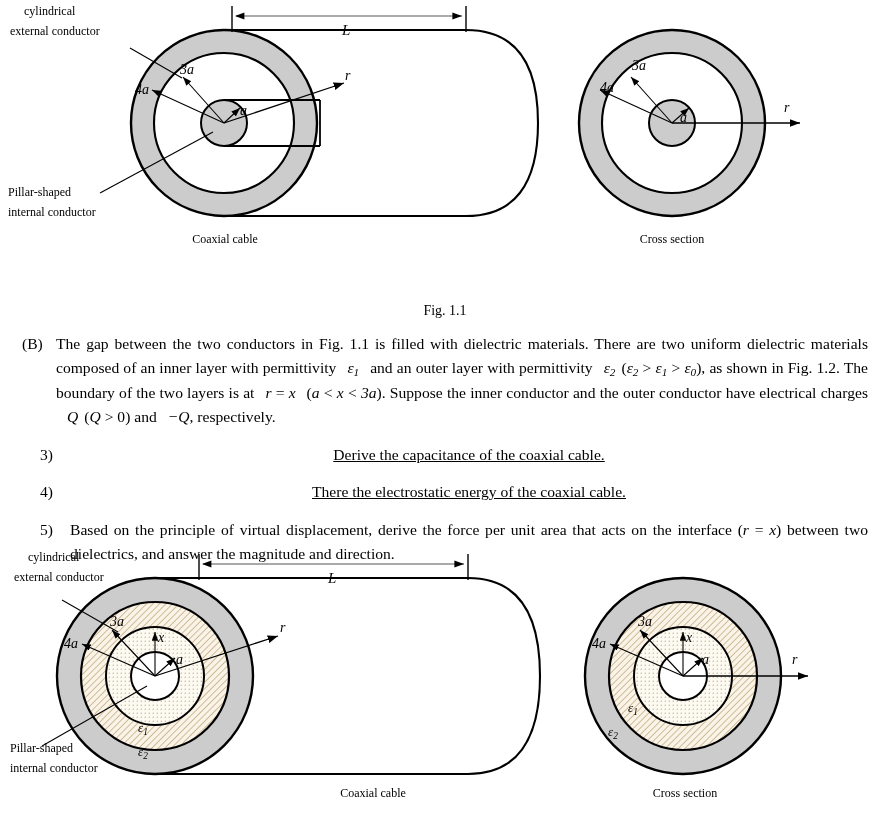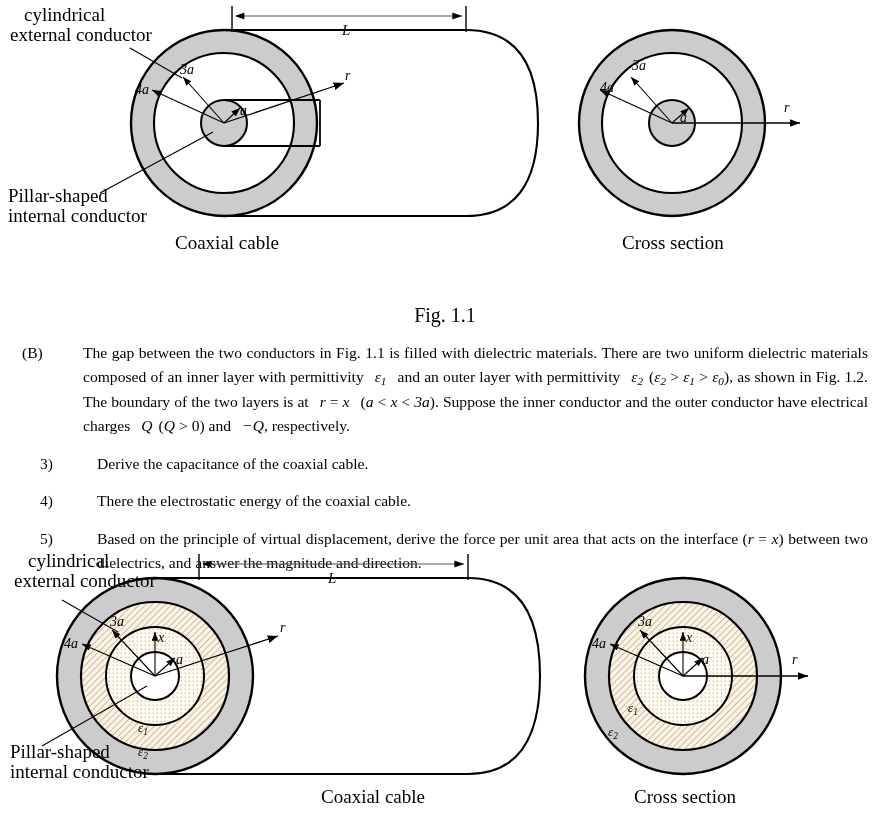--- a/index.html
+++ b/index.html
@@ -25,57 +25,56 @@
   
   .fig-wrap { position: absolute; left: 0; }
   #fig11-wrap { top: 0px;   width: 884px; height: 300px; }
   #fig12-wrap { top: 548px; width: 884px; height: 266px; }
 
   svg.figure { display: block; }
 
   .cap {
     position: absolute;
     text-align: center;
-    font-size: 19px;
+    font-size: 12px;
     font-family: "Liberation Serif", "DejaVu Serif", serif;
     white-space: nowrap;
   }
 
   
   .textblock {
     position: absolute;
     left: 22px;
     top: 300px;
     width: 846px;
     font-size: 15.6px;
     line-height: 1.52;
   }
   .figcaption-main {
     text-align: center;
-    font-size: 20px;
+    font-size: 14px;
     margin: 0 0 11px 0;
     width: 846px;
   }
   .para {
     display: flex;
     align-items: flex-start;
     margin: 0 0 9px 0;
   }
   .para-marker {
     flex: 0 0 auto;
     width: 34px;
     text-align: left;
   }
   .para-body {
     flex: 1 1 auto;
     text-align: justify;
     text-justify: inter-word;
-    margin-left: 27px;
-  }
-  .para-body.nojust { text-align: left; }
+  }
+  .para-body.nojust { text-align: center; text-decoration: underline; }
   .list {
     margin-top: 14px;
   }
   .list .para {
     margin: 0 0 14px 0;
     padding-left: 18px;
   }
   .list .para-marker { width: 30px; }
   i, .it { font-style: italic; }
   .sub { font-size: 0.72em; vertical-align: -0.28em; font-style: italic;}

